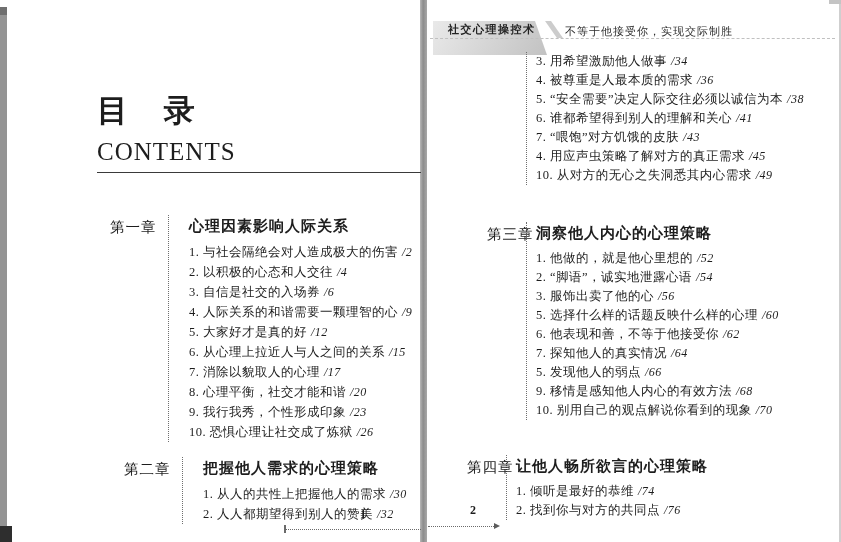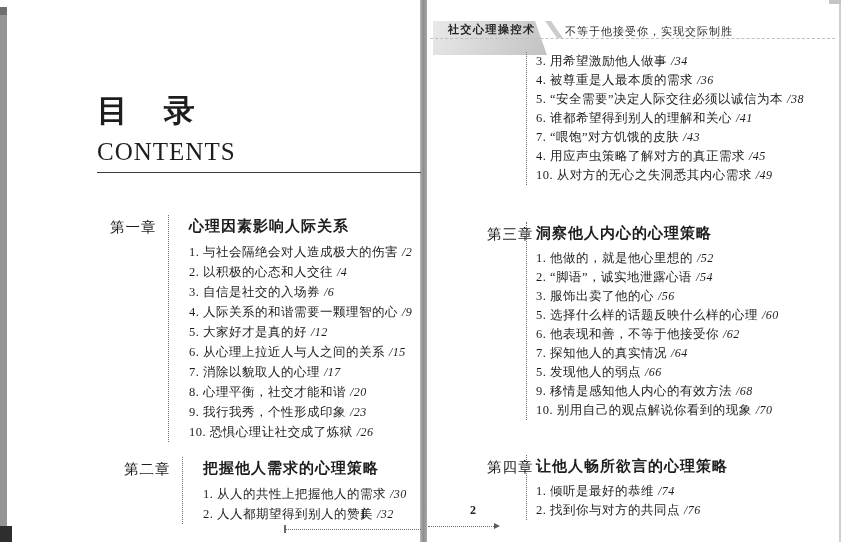--- a/index.html
+++ b/index.html
@@ -119,21 +119,21 @@
       <div class="toc-item"><span class="it-label">2. “脚语”，诚实地泄露心语</span><span class="it-page">/54</span></div>
       <div class="toc-item"><span class="it-label">3. 服饰出卖了他的心</span><span class="it-page">/56</span></div>
       <div class="toc-item"><span class="it-label">5. 选择什么样的话题反映什么样的心理</span><span class="it-page">/60</span></div>
       <div class="toc-item"><span class="it-label">6. 他表现和善，不等于他接受你</span><span class="it-page">/62</span></div>
       <div class="toc-item"><span class="it-label">7. 探知他人的真实情况</span><span class="it-page">/64</span></div>
       <div class="toc-item"><span class="it-label">5. 发现他人的弱点</span><span class="it-page">/66</span></div>
       <div class="toc-item"><span class="it-label">9. 移情是感知他人内心的有效方法</span><span class="it-page">/68</span></div>
       <div class="toc-item"><span class="it-label">10. 别用自己的观点解说你看到的现象</span><span class="it-page">/70</span></div>
     </div>
   </div>
-<div class="section pg-right" style="left:487px;top:455px;width:330px;">
+<div class="section pg-right" style="left:467px;top:455px;width:330px;">
     <div class="sec-label">第四章</div>
     <div class="sec-body">
       <div class="sec-title">让他人畅所欲言的心理策略</div>
       <div class="toc-item"><span class="it-label">1. 倾听是最好的恭维</span><span class="it-page">/74</span></div>
       <div class="toc-item"><span class="it-label">2. 找到你与对方的共同点</span><span class="it-page">/76</span></div>
     </div>
   </div>
 
 <div class="pgnum pg1">1</div>
 <div class="tick1"></div>

